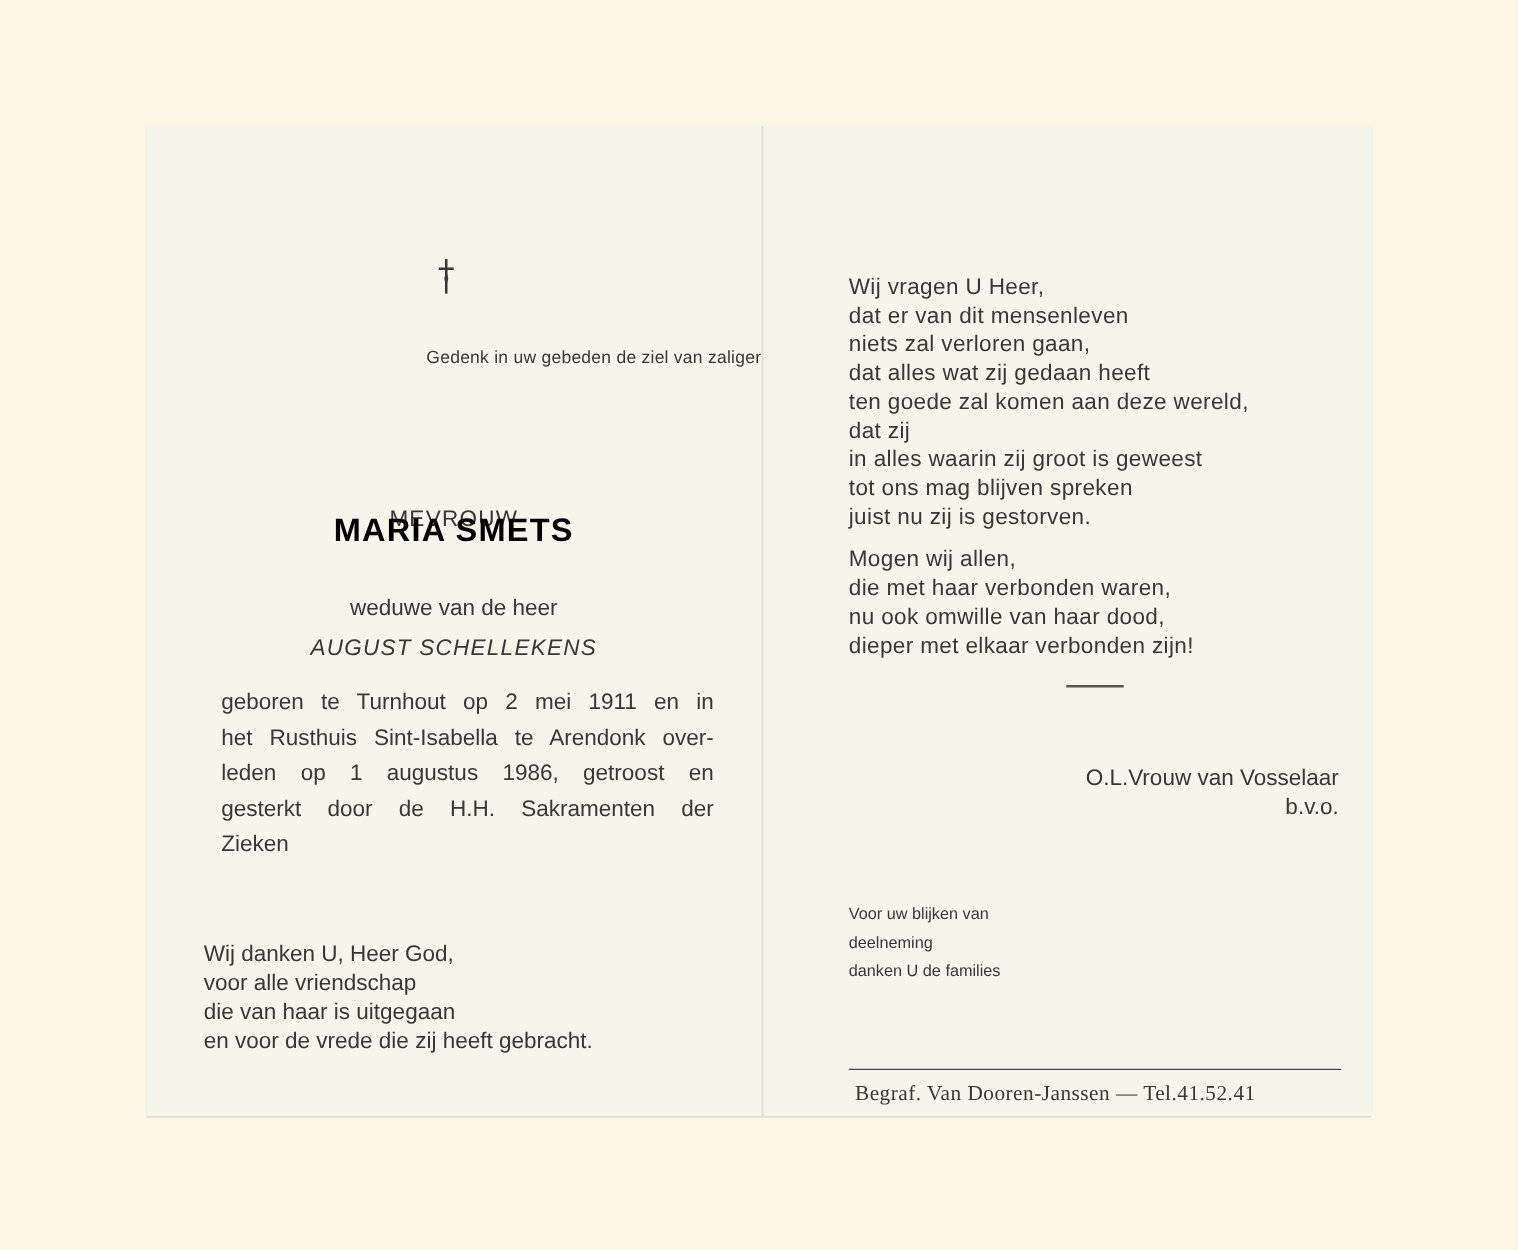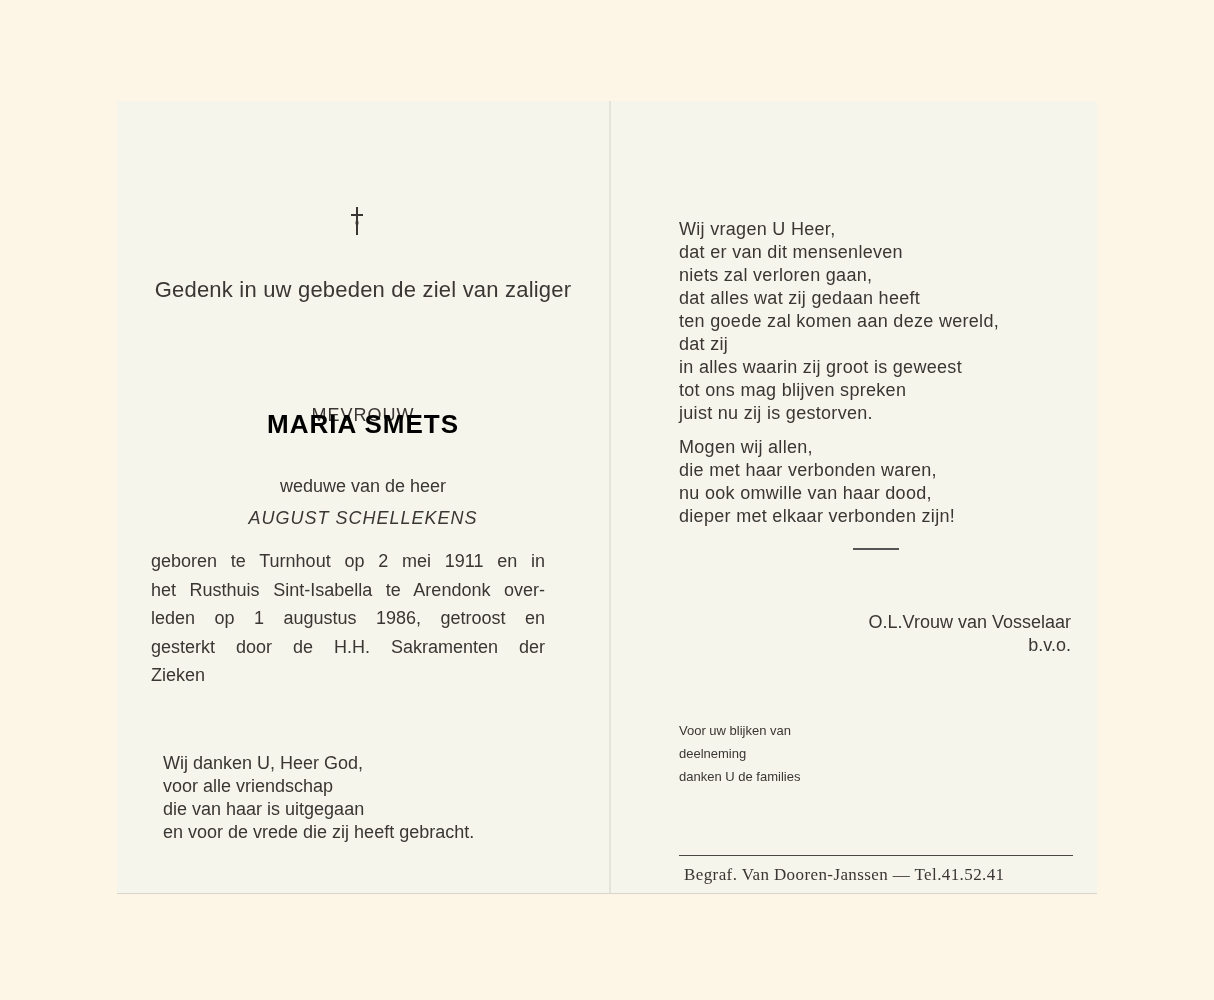--- a/index.html
+++ b/index.html
@@ -27,28 +27,28 @@
   .left  { left: 0; width: 492px; }
   .right { left: 495px; width: 485px; }
 
   .abs { position: absolute; white-space: nowrap; }
   .center { left: 0; right: 0; text-align: center; }
 
   .cross {
     position: absolute; left: 233px; top: 106px;
     width: 14px; height: 28px;
   }
-  .intro { top: 176px; font-size: 22px; letter-spacing: 0.2px; }
+  .intro { top: 176px; font-size: 14px; letter-spacing: 0.2px; text-align: right; }
   .title { top: 262px; font-size: 18px; letter-spacing: 1px; margin-top: 42px; }
   .name  { top: 308px; font-size: 26px; font-weight: bold; letter-spacing: 1px; color: #000000; }
   .spouse-pre { top: 375px; font-size: 18px; }
   .spouse { top: 407px; font-size: 18px; letter-spacing: 1px; font-style: italic; }
 
   .bio {
-    position: absolute; left: 34px; top: 446px; width: 394px;
+    position: absolute; left: 60px; top: 446px; width: 394px;
     font-size: 18px; line-height: 28.5px;
   }
   .bio .line { display: block; text-align: justify; text-align-last: justify; height: 28.5px; white-space: nowrap; }
   .bio .line.last { text-align-last: left; }
 
   .prayer-left {
     position: absolute; left: 46px; top: 615px;
     font-size: 18px; line-height: 23px; margin-top: 36px;
   }
   .prayer-left div, .verse div, .thanks div { white-space: nowrap; }

